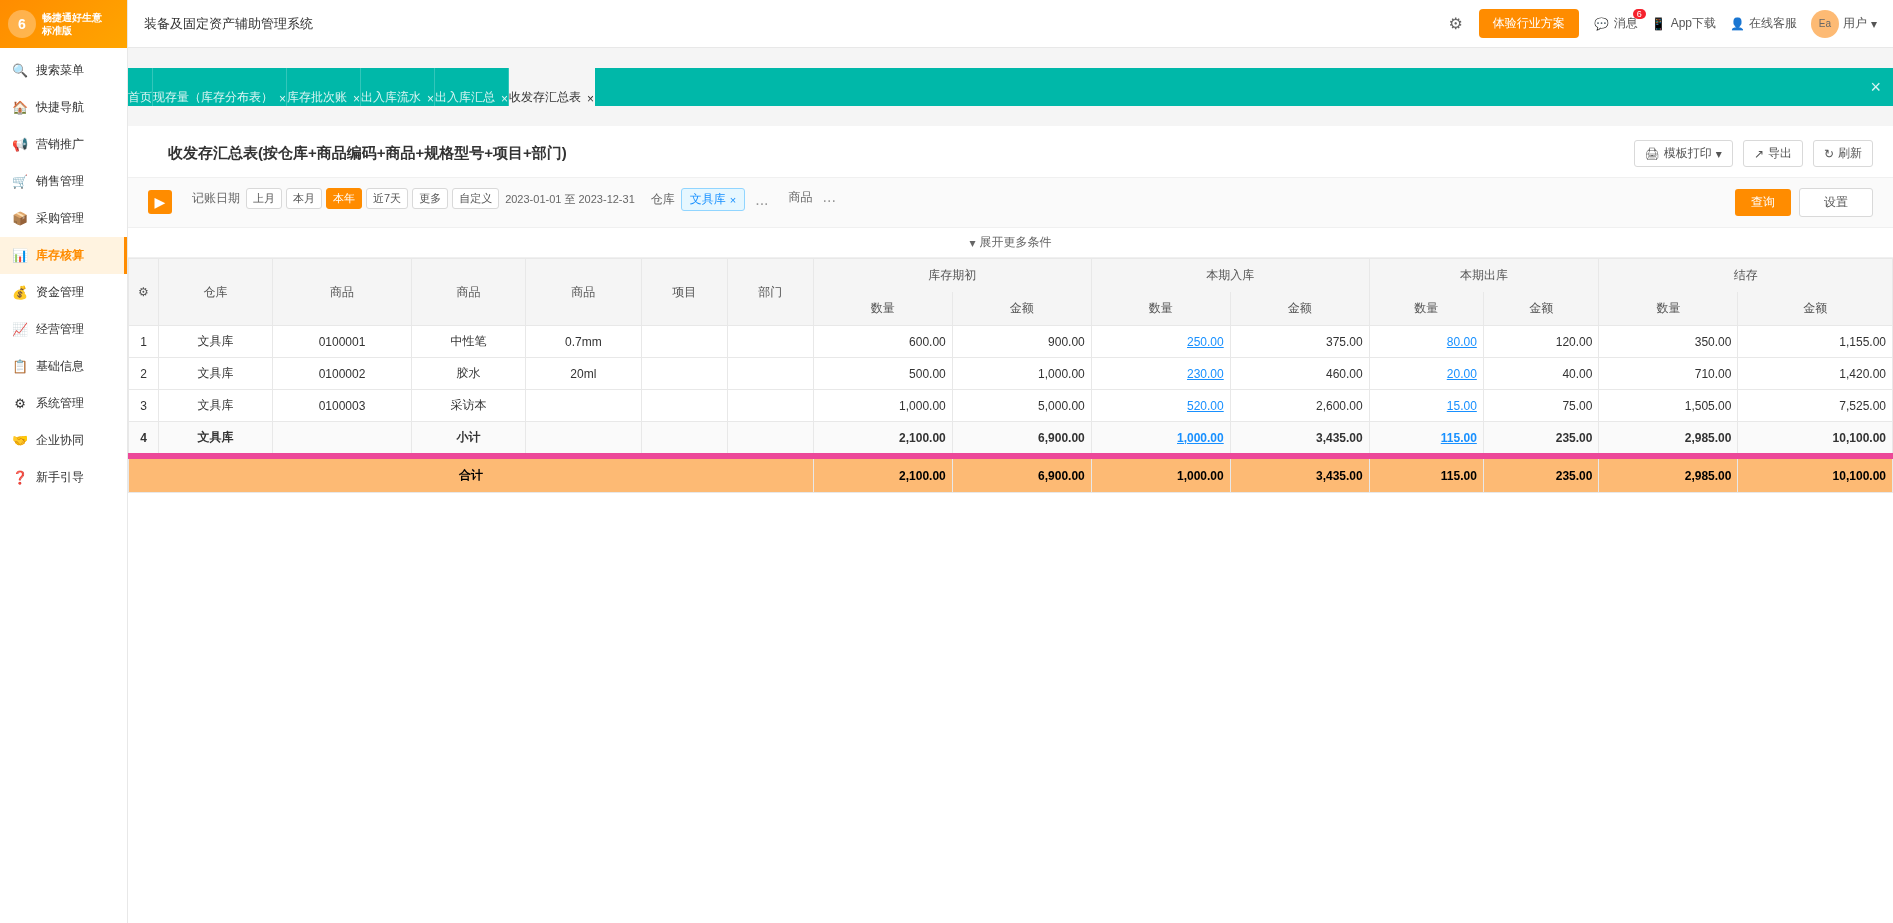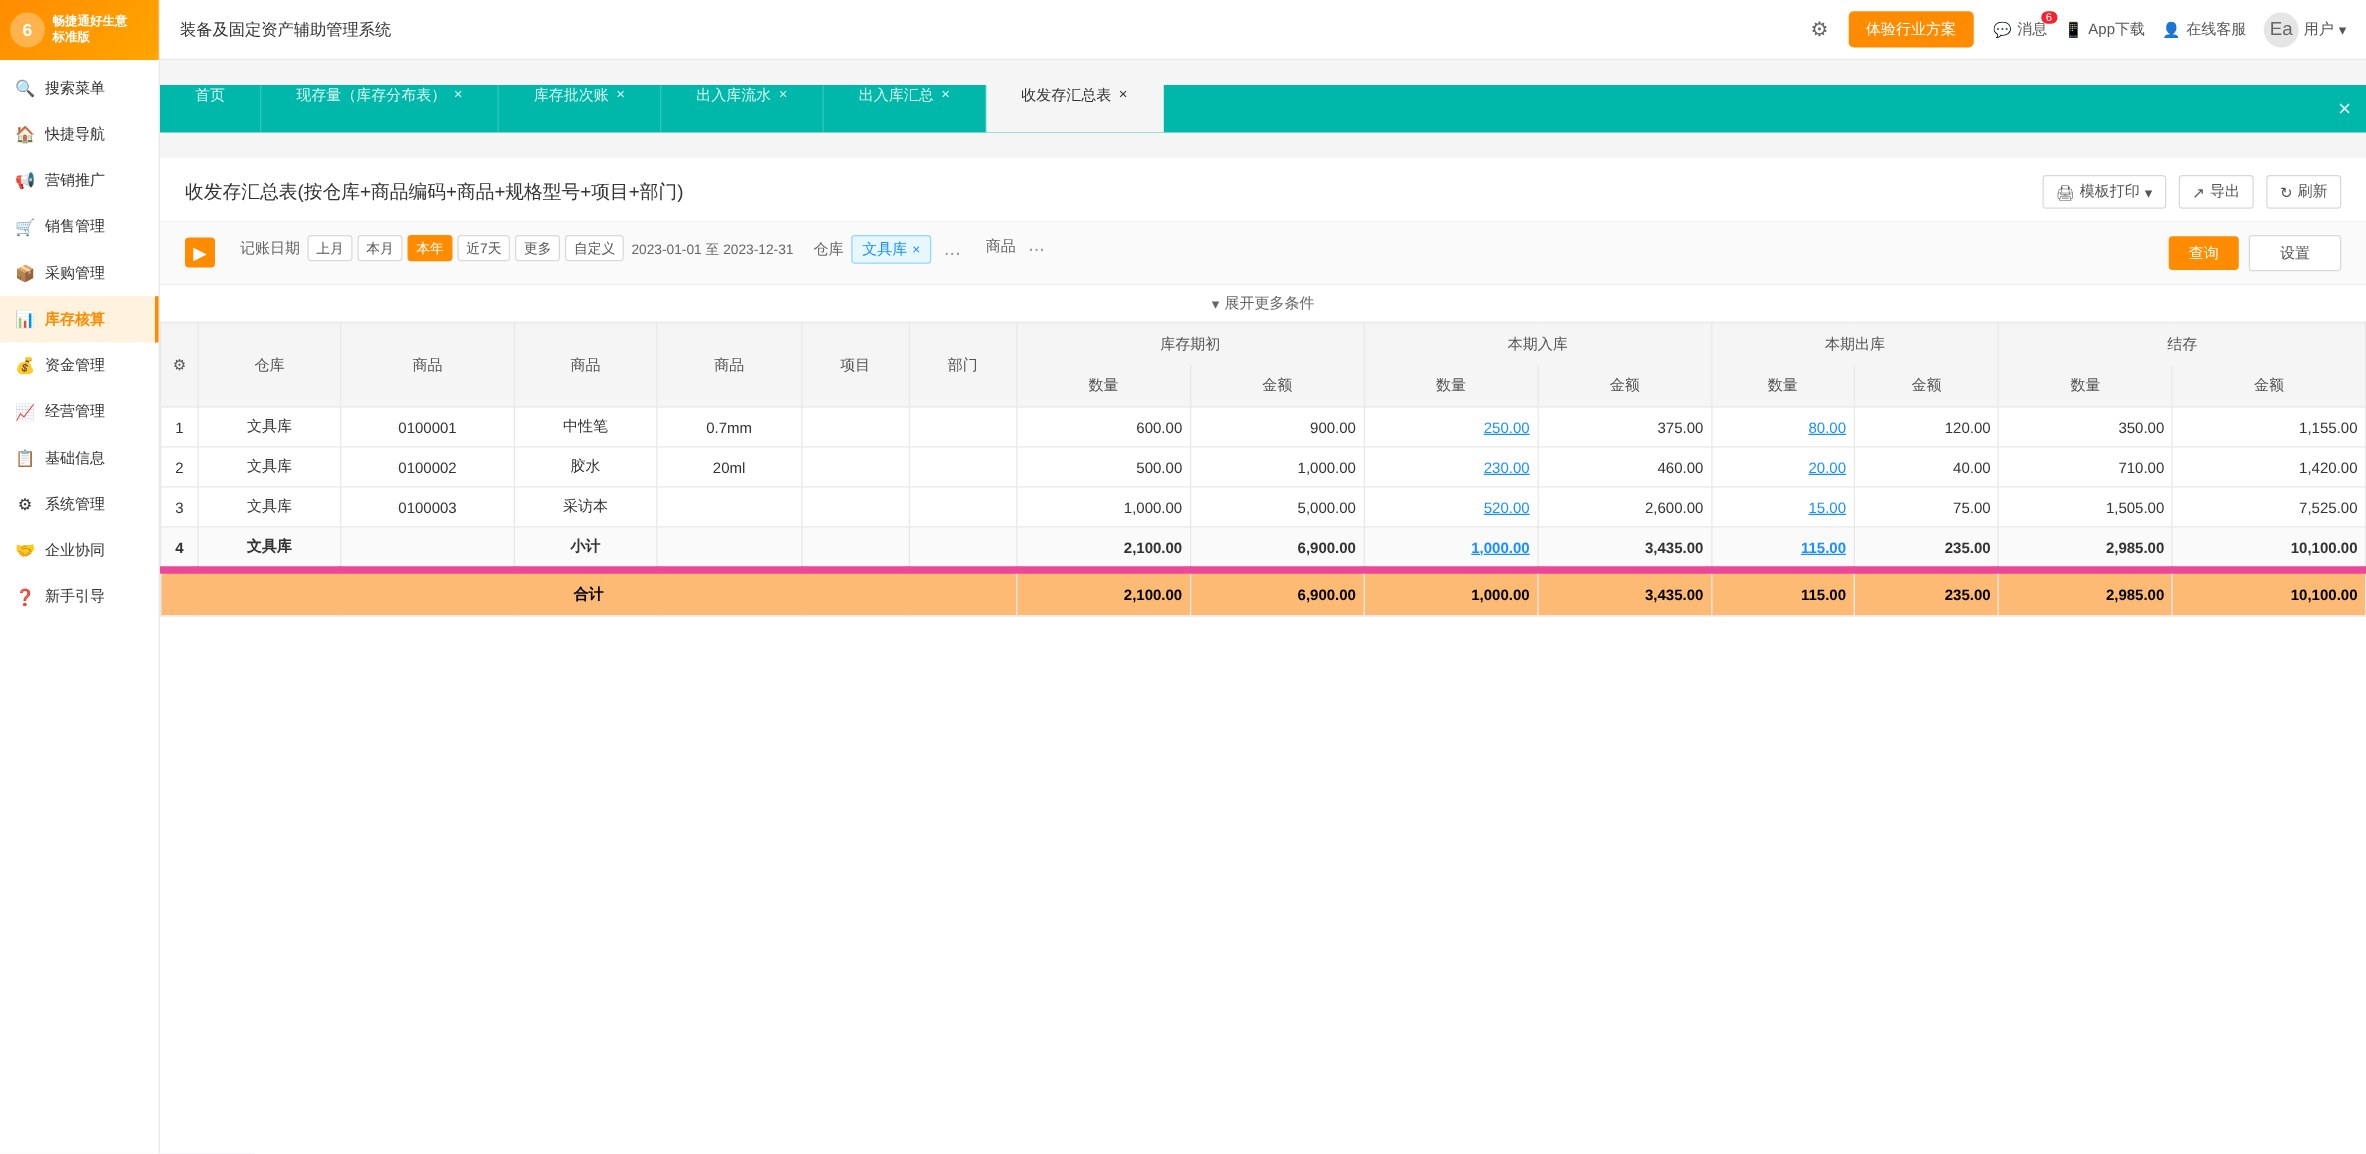--- a/index.html
+++ b/index.html
@@ -19,36 +19,36 @@
     .main { flex: 1; display: flex; flex-direction: column; height: 100%; overflow: hidden; gap: 20px; }
 
     
     .topbar { height: 48px; background: #fff; border-bottom: 1px solid #e8e8e8; display: flex; align-items: center; padding: 0 16px; gap: 16px; flex-shrink: 0; }
     .topbar-title { font-size: 13px; color: #333; flex: 1; }
     .topbar-btn-industry { background: #ff8c00; color: white; border: none; padding: 6px 14px; border-radius: 4px; font-size: 12px; cursor: pointer; text-align: center; }
     .topbar-gear { font-size: 16px; color: #666; cursor: pointer; }
     .topbar-right { display: flex; align-items: center; gap: 14px; margin-left: auto; }
     .topbar-right-item { display: flex; align-items: center; gap: 4px; color: #555; font-size: 12px; cursor: pointer; position: relative; }
     .topbar-right-item .badge { background: #f5222d; color: white; font-size: 9px; border-radius: 8px; padding: 0 4px; position: absolute; top: -6px; right: -8px; }
-    .user-avatar { width: 28px; height: 28px; background: #e5e5e5; border-radius: 50%; display: flex; align-items: center; justify-content: center; font-size: 15px; color: #666; }
+    .user-avatar { width: 28px; height: 28px; background: #fdba74; border-radius: 50%; display: flex; align-items: center; justify-content: center; font-size: 10px; color: #666; }
 
     
     .tabs { height: 38px; background: #00b8a9; display: flex; align-items: center; padding: 0 0 0 0; flex-shrink: 0; overflow: hidden; }
-    .tab { display: flex; align-items: flex-start; gap: 6px; padding: 0 28px; height: 38px; font-size: 12px; color: rgba(255,255,255,0.85); cursor: pointer; border-right: 1px solid rgba(255,255,255,0.2); white-space: nowrap; }
+    .tab { display: flex; align-items: flex-end; gap: 6px; padding: 0 0; height: 38px; font-size: 12px; color: rgba(255,255,255,0.85); cursor: pointer; border-right: 1px solid rgba(255,255,255,0.2); white-space: nowrap; }
     .tab.active { background: #f5f5f5; color: #333; font-weight: 500; }
     .tab-close-btn { background: none; border: none; cursor: pointer; font-size: 12px; color: inherit; padding: 0; }
     .tabs-close-all { margin-left: auto; padding: 0 12px; color: rgba(255,255,255,0.85); font-size: 18px; cursor: pointer; }
 
     
     .page-content { flex: 1; overflow: auto; background: #f0f2f5; padding: 0; }
     .page-inner { background: #fff; margin: 0; min-height: 100%; }
 
     
     .page-header { padding: 14px 20px 10px; border-bottom: 1px solid #f0f0f0; display: flex; align-items: center; justify-content: space-between; }
-    .page-title { font-size: 15px; font-weight: 400; color: #333; }
+    .page-title { font-size: 15px; font-weight: 700; color: #333; margin-left: 20px; }
     .page-actions { display: flex; align-items: center; gap: 10px; }
     .btn-print { display: flex; align-items: center; gap: 4px; color: #555; font-size: 12px; cursor: pointer; border: 1px solid #d9d9d9; padding: 4px 10px; border-radius: 3px; background: #fff; }
     .btn-export { display: flex; align-items: center; gap: 4px; color: #555; font-size: 12px; cursor: pointer; border: 1px solid #d9d9d9; padding: 4px 10px; border-radius: 3px; background: #fff; }
     .btn-refresh { display: flex; align-items: center; gap: 4px; color: #555; font-size: 12px; cursor: pointer; border: 1px solid #d9d9d9; padding: 4px 10px; border-radius: 3px; background: #fff; }
 
     
     .filter-area { padding: 10px 20px; background: #fafafa; border-bottom: 1px solid #f0f0f0; display: flex; align-items: flex-start; gap: 20px; flex-wrap: wrap; }
     .filter-toggle { width: 24px; height: 24px; background: #ff8c00; color: white; border: none; cursor: pointer; border-radius: 3px; font-size: 14px; display: flex; align-items: center; justify-content: center; flex-shrink: 0; margin-top: 2px; }
     .filter-row { display: flex; align-items: flex-start; gap: 16px; flex-wrap: wrap; flex: 1; }
     .filter-group { display: flex; align-items: center; gap: 6px; }

